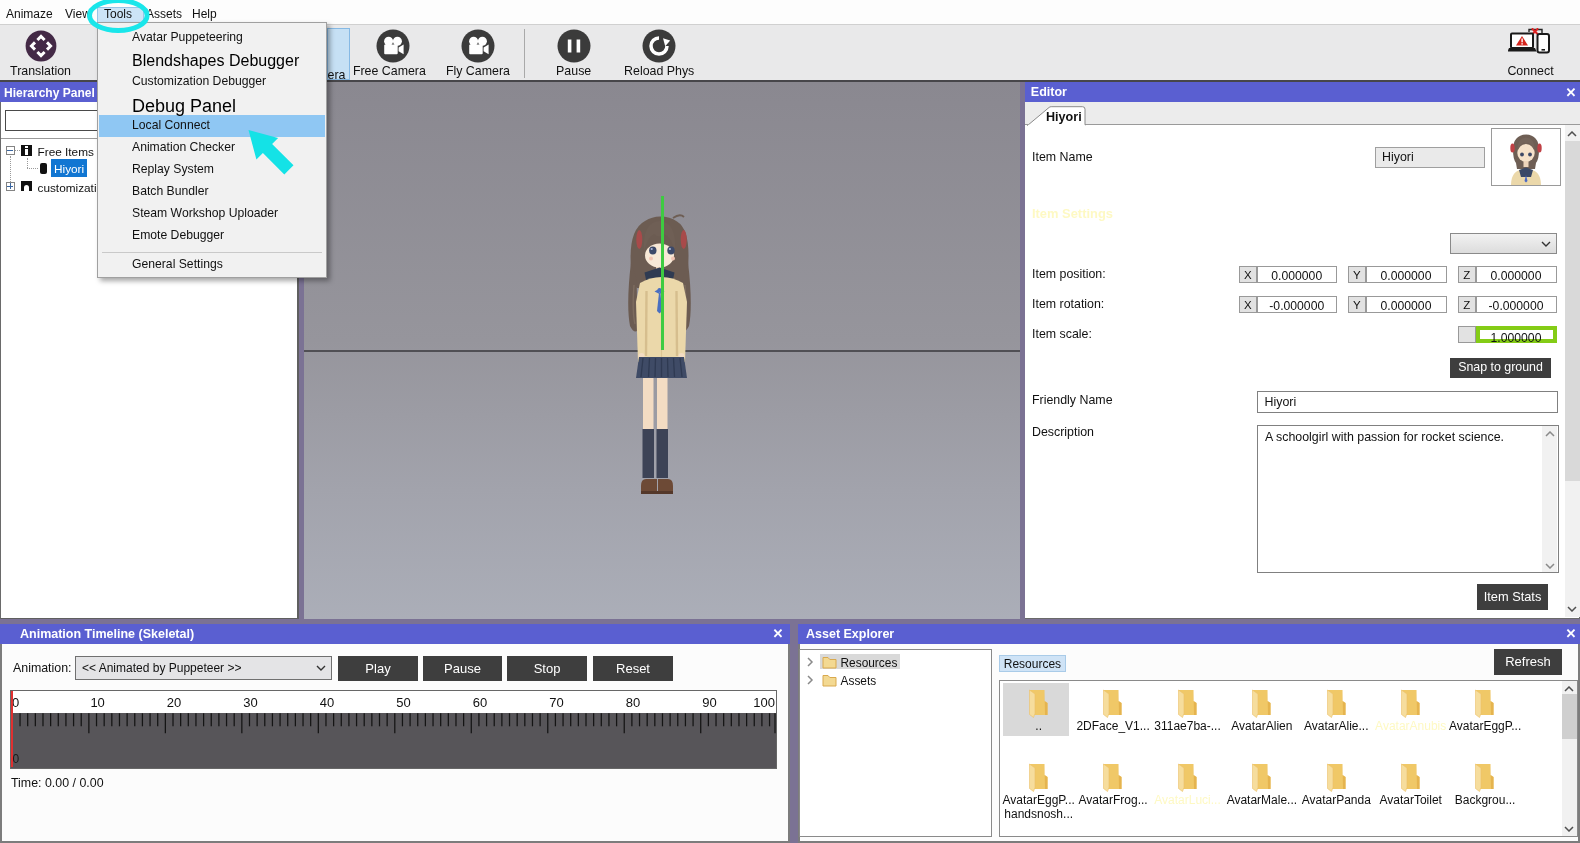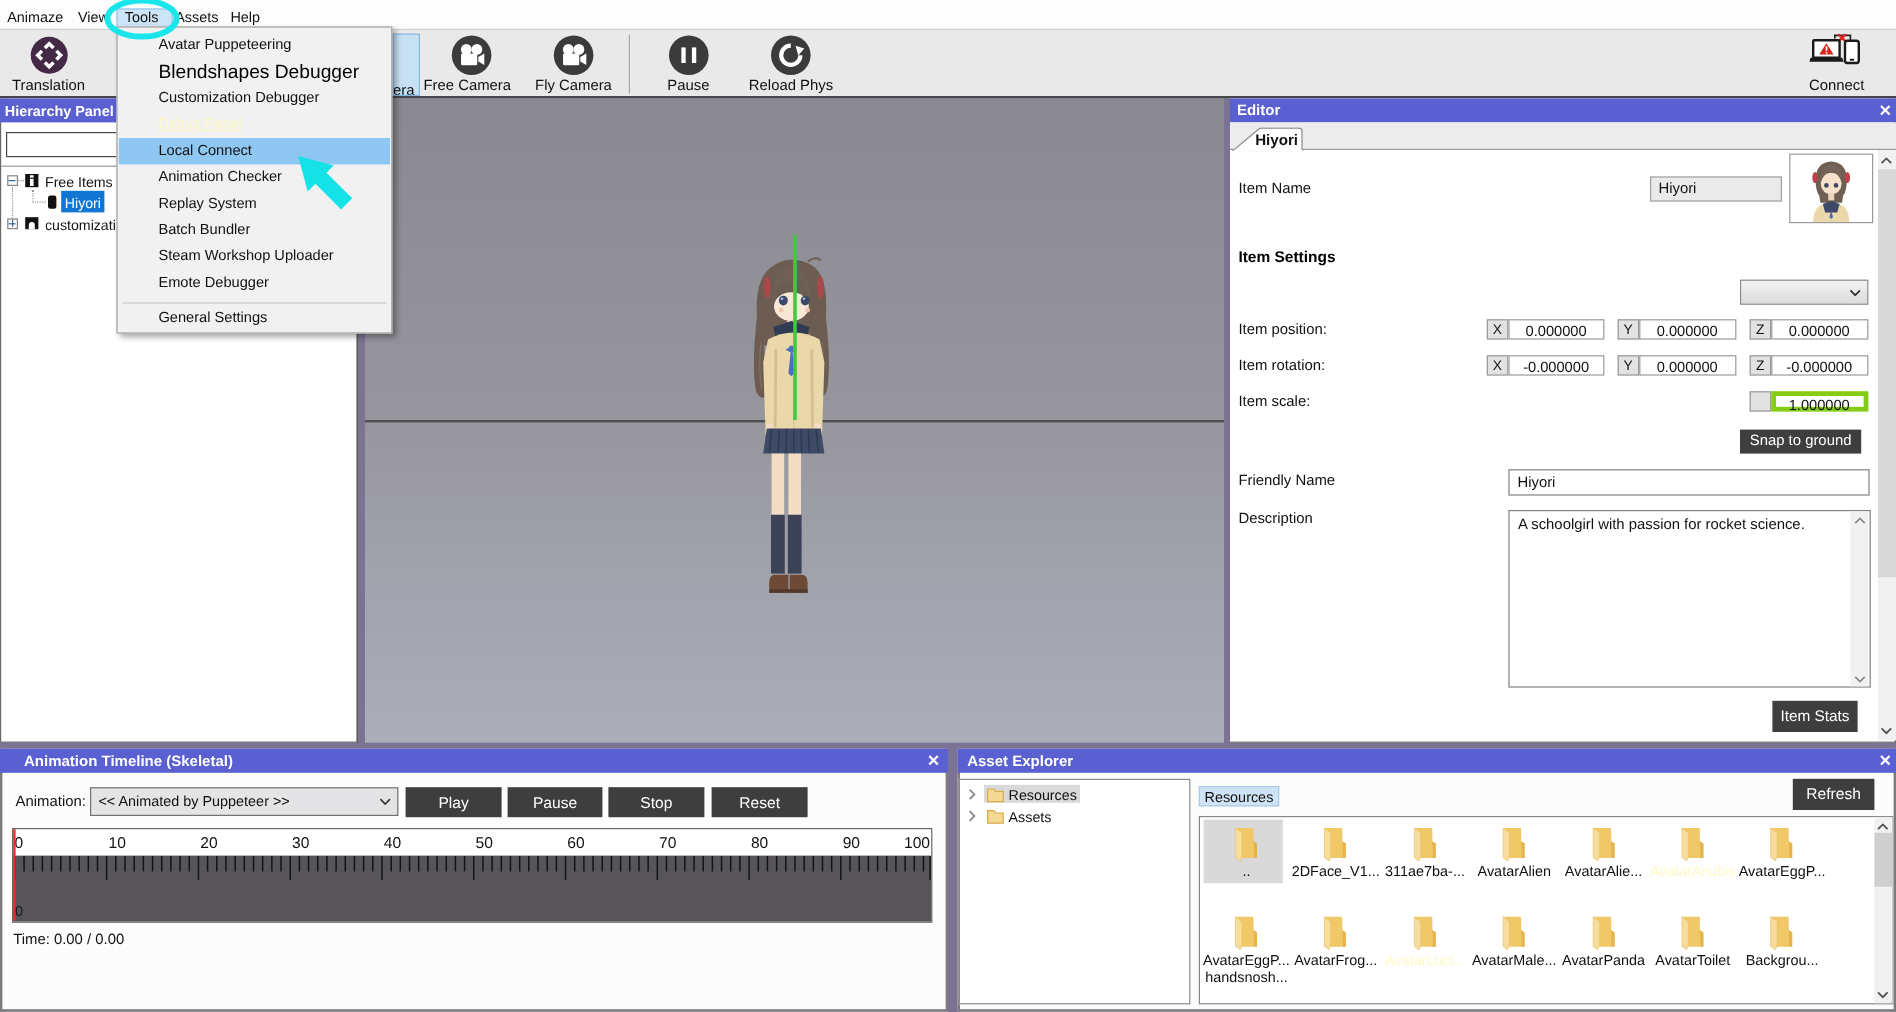--- a/index.html
+++ b/index.html
@@ -205,21 +205,21 @@
   <circle cx="30" cy="25.5" r="1.9" fill="#3d4866"></circle>
   <circle cx="38" cy="25.5" r="1.9" fill="#3d4866"></circle>
   <ellipse cx="20.5" cy="19" rx="2.2" ry="4.6" fill="#c04045"></ellipse>
   <ellipse cx="47.5" cy="19" rx="2.2" ry="4.6" fill="#c04045"></ellipse>
   <rect x="31.5" y="32" width="5" height="6" fill="#edd4ba"></rect>
   <path d="M19,56 Q19,40 34,40 Q49,40 49,56 Z" fill="#ebd8aa"></path>
   <path d="M27,41 L34,38.5 L41,41 L39,48 L29,48 Z" fill="#3b4966"></path>
   <path d="M34,46 L32.5,52 L34,53.5 L35.5,52 Z" fill="#4a68c4"></path>
 </svg>
 
-<div class="abs" style="left:1032px;top:206px;font-size:12.9px;font-weight:bold;color:#000000;">Item Settings</div>
+<div class="abs" style="left:1032px;top:206px;font-size:12.9px;font-weight:bold;color:#fef9c3;">Item Settings</div>
 <div class="abs" style="left:1032px;top:247px;font-size:12.4px;color:#ffffff;">Attached to:</div>
 <div class="abs" style="left:1450px;top:232.5px;width:106.5px;height:21.3px;background:linear-gradient(#f2f2f2,#dcdcdc);border:1px solid #8a8a8a;"></div>
 <svg class="abs" width="10" height="6" viewBox="0 0 10 6" style="left:1541px;top:240.5px;">
     <polyline points="1,1 5,5 9,1" fill="none" stroke="#333" stroke-width="1.4"></polyline>
   </svg>
 
 <div class="abs" style="left:1032px;top:267px;font-size:12.4px;color:#111;">Item position:</div>
 <div class="abs" style="left:1032px;top:297px;font-size:12.4px;color:#111;">Item rotation:</div>
 <div class="abs" style="left:1032px;top:326.5px;font-size:12.4px;color:#111;">Item scale:</div>
 <div id="xyzrows">
@@ -517,21 +517,21 @@
     <polyline points="1,1 5,5 9,1" fill="none" stroke="#505050" stroke-width="1.5"></polyline>
   </svg>
 <div class="abs" style="left:1561.5px;top:694px;width:15.5px;height:45px;background:#cfcfcf;"></div>
 
 <div class="abs" id="menu" style="left:97px;top:22px;width:229.5px;height:255.5px;background:#f1f1f1;border:1px solid #a0a0a0;box-shadow:3px 3px 5px rgba(0,0,0,0.35);"></div>
 <div class="abs" style="left:98.5px;top:115px;width:226.5px;height:22px;background:#8fc7f3;"></div>
 <div id="menuitems">
     <div class="abs" style="left:132px;top:30.2px;font-size:12.2px;color:#111;white-space:nowrap;">Avatar Puppeteering</div>
     <div class="abs" style="left:132px;top:52.2px;font-size:16px;color:#000000;white-space:nowrap;">Blendshapes Debugger</div>
     <div class="abs" style="left:132px;top:74.2px;font-size:12.2px;color:#111;white-space:nowrap;">Customization Debugger</div>
-    <div class="abs" style="left:132px;top:96.2px;font-size:12px;color:#fef9c3;white-space:nowrap;text-decoration:underline;">Debug Panel</div>
+    <div class="abs" style="left:132px;top:96.2px;font-size:18px;color:#000000;white-space:nowrap;">Debug Panel</div>
     <div class="abs" style="left:132px;top:118.2px;font-size:12.2px;color:#111;white-space:nowrap;">Local Connect</div>
     <div class="abs" style="left:132px;top:140.2px;font-size:12.2px;color:#111;white-space:nowrap;">Animation Checker</div>
     <div class="abs" style="left:132px;top:162.2px;font-size:12.2px;color:#111;white-space:nowrap;">Replay System</div>
     <div class="abs" style="left:132px;top:184.2px;font-size:12.2px;color:#111;white-space:nowrap;">Batch Bundler</div>
     <div class="abs" style="left:132px;top:206.2px;font-size:12.2px;color:#111;white-space:nowrap;">Steam Workshop Uploader</div>
     <div class="abs" style="left:132px;top:228.2px;font-size:12.2px;color:#111;white-space:nowrap;">Emote Debugger</div>
     <div class="abs" style="left:132px;top:257.2px;font-size:12.2px;color:#111;">General Settings</div>
   </div>
 <div class="abs" style="left:102px;top:252px;width:220px;height:1px;background:#c9c9c9;"></div>
 

